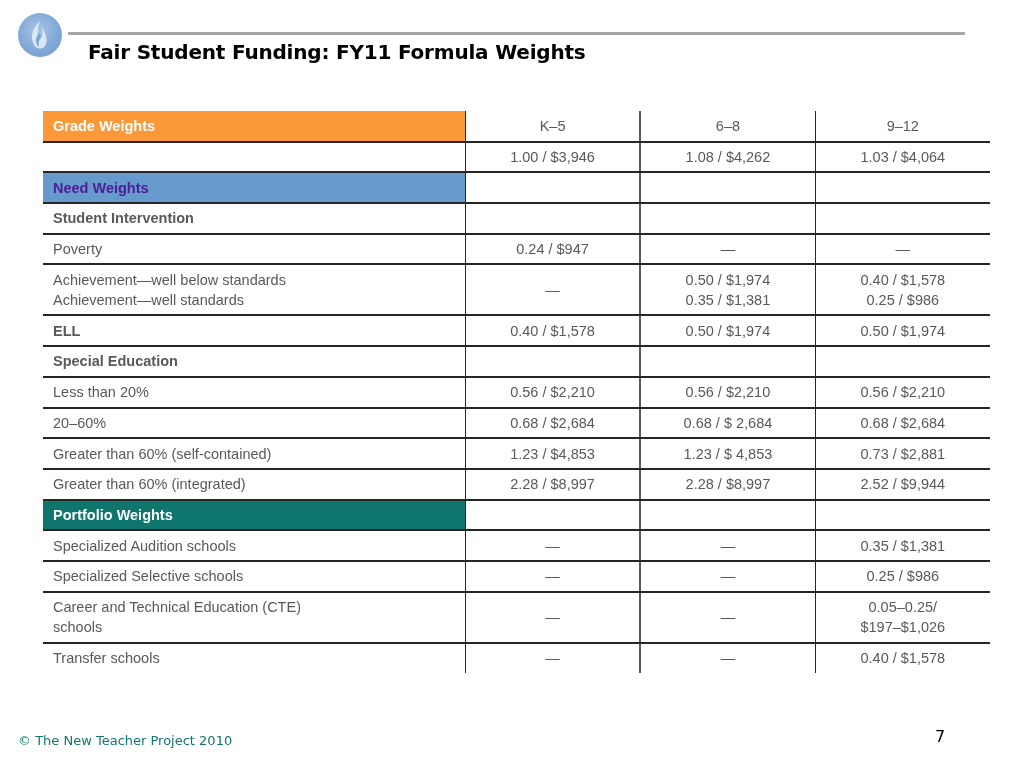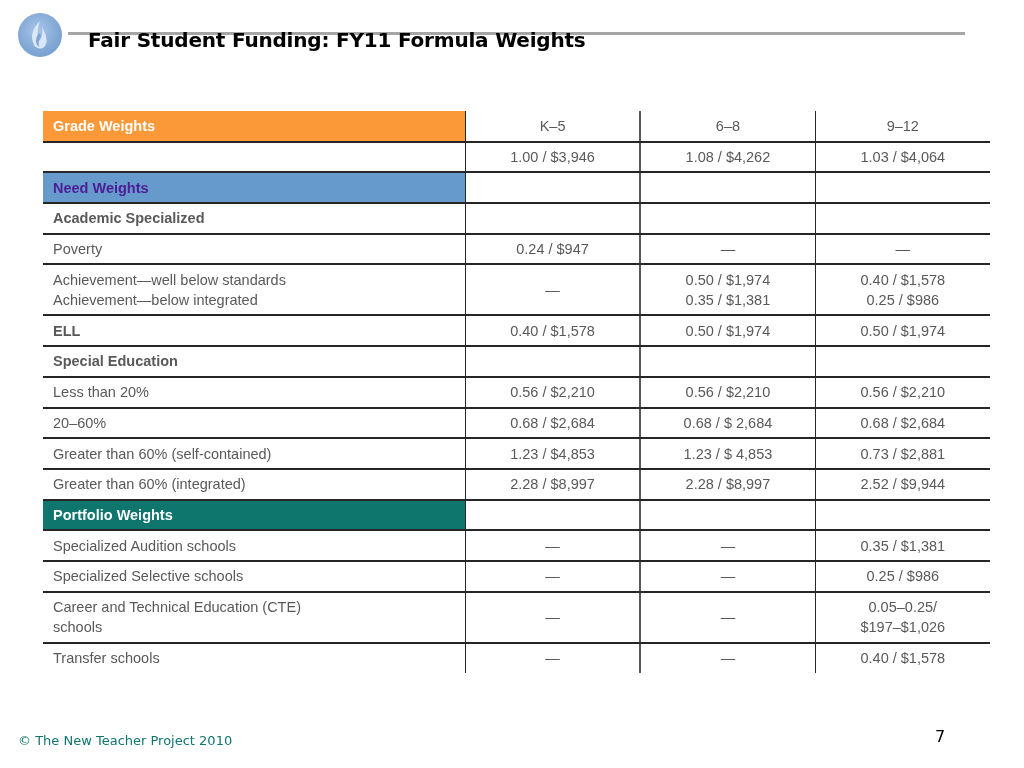--- a/index.html
+++ b/index.html
@@ -10,21 +10,21 @@
       position: absolute; left: 18px; top: 13px; width: 44px; height: 44px;
       border-radius: 50%; background: radial-gradient(circle at 45% 40%, #a9c6e8 0%, #7fa6d4 60%, #6f97c8 100%);
       overflow: hidden;
     }
     .logo svg { position: absolute; left: 0; top: 0; }
 
     .title-rule {
       position: absolute; left: 68px; top: 32px; width: 897px; height: 3px; background: #a6a6a6;
     }
     .title {
-      position: absolute; left: 88px; top: 28px;
+      position: absolute; left: 88px; top: 40px;
       font-family: "DejaVu Sans", sans-serif; font-weight: bold; font-size: 20px; color: #000;
       letter-spacing: -0.2px;
     }
 
     table.weights {
       position: absolute; left: 43px; top: 111px; width: 947px;
       border-collapse: collapse; font-size: 14.5px; color: #595959;
     }
     table.weights td {
       height: 30.7px; padding: 0 10px; border-bottom: 2px solid #262626; vertical-align: middle;
@@ -74,35 +74,35 @@
     <td class="val mid">1.08 / $4,262</td>
     <td class="val">1.03 / $4,064</td>
   </tr>
   <tr>
     <td class="lbl blue">Need Weights</td>
     <td class="val"></td>
     <td class="val mid"></td>
     <td class="val"></td>
   </tr>
   <tr>
-    <td class="lbl bold">Academic Specialized</td>
+    <td class="lbl bold">Student Intervention</td>
     <td class="val"></td>
     <td class="val mid"></td>
     <td class="val"></td>
   </tr>
   <tr>
     <td class="lbl">Poverty</td>
     <td class="val">0.24 / $947</td>
     <td class="val mid">—</td>
     <td class="val">—</td>
   </tr>
   <tr class="two">
     <td class="lbl">
       <div>Achievement—well below standards</div>
-      <div>Achievement—below integrated</div>
+      <div>Achievement—well standards</div>
     </td>
     <td class="val">—</td>
     <td class="val mid">
       <div>0.50 / $1,974</div>
       <div>0.35 / $1,381</div>
     </td>
     <td class="val">
       <div>0.40 / $1,578</div>
       <div>0.25 / $986</div>
     </td>

